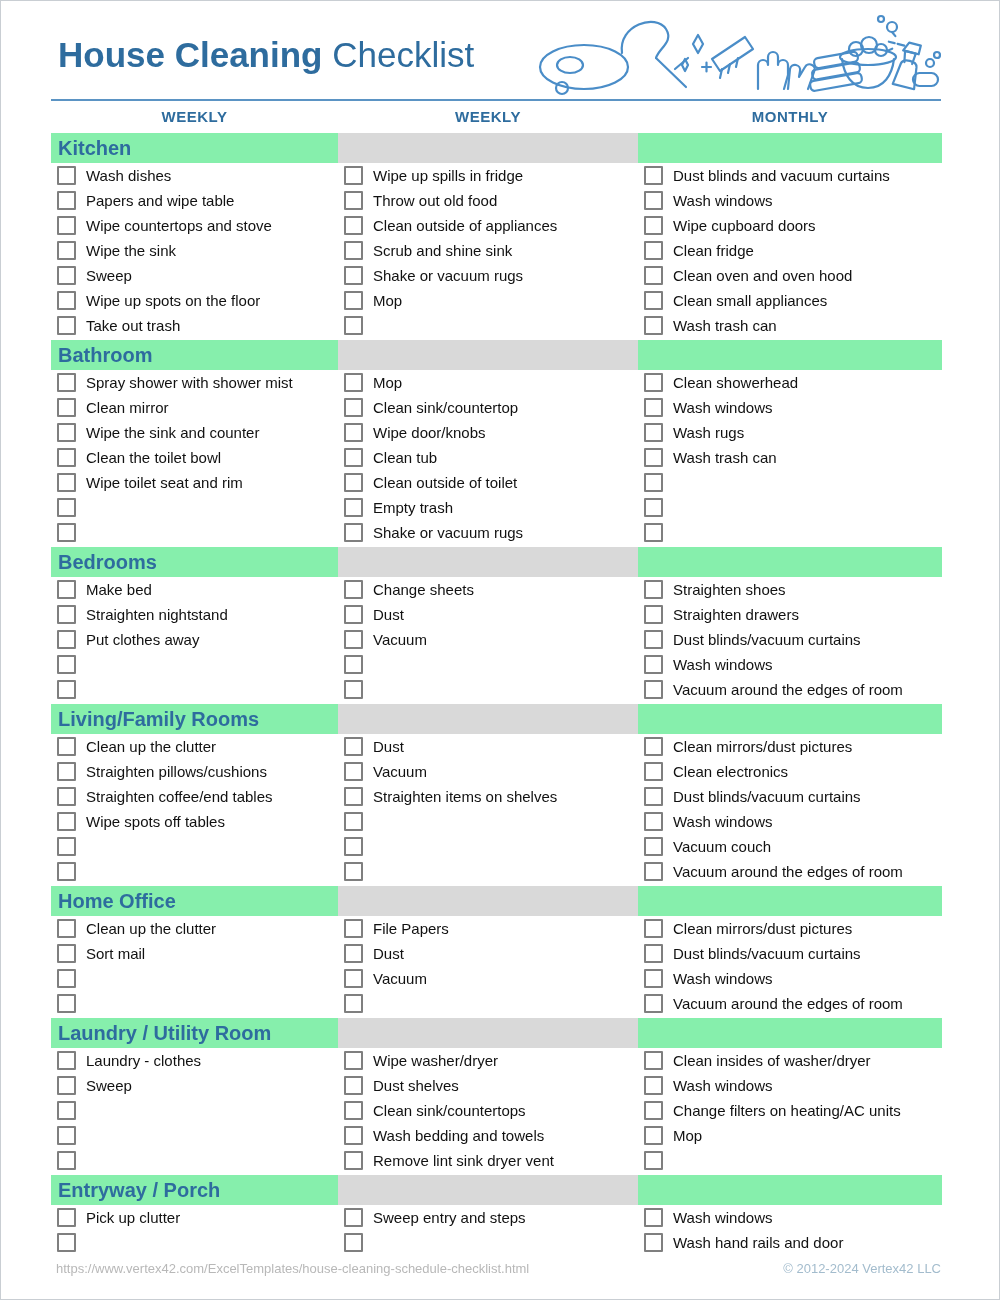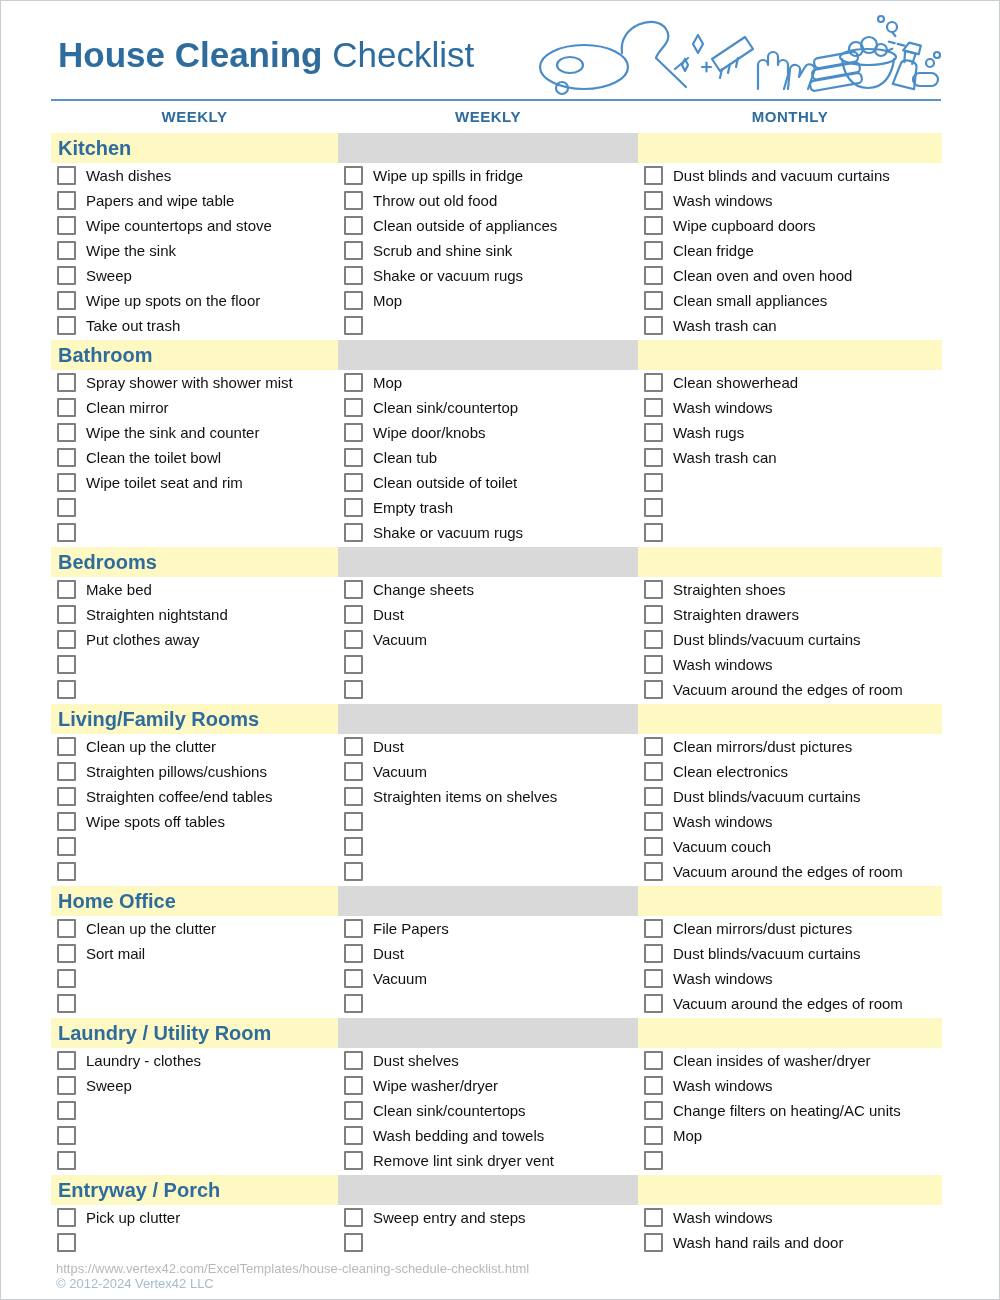--- a/index.html
+++ b/index.html
@@ -51,21 +51,21 @@
     color:#2e6c9e;
   }
   
   #sections{margin-left:50px;width:891px;}
   .section{margin-top:2px;}
   .band{
     display:grid;
     grid-template-columns:287px 300px 304px;
     height:30px;
   }
-  .band-cell.blue{background:#fef9c3;}
+  .band-cell.blue{background:#86efac;}
   .band-cell.gray{background:#d9d9d9;}
   .section-title{
     display:inline-block;
     padding-left:7px;
     font-size:20px;font-weight:700;
     line-height:30px;
     color:#2e6c9e;
     white-space:nowrap;
   }
   .body{
@@ -89,21 +89,20 @@
   .label{
     font-size:15px;
     line-height:25px;
     white-space:nowrap;
   }
   
   .footer{
     display:flex;justify-content:space-between;
     margin:6px 58px 0 55px;
     font-size:13px;
-    flex-direction:column;
   }
   .footer .url{color:#b8b8b8;}
   .footer .copyright{color:#a3bccd;}
   
   .illustration g{
     stroke:#4a8dc8;stroke-width:2.2;fill:none;
     stroke-linecap:round;stroke-linejoin:round;
   }
 </style>
 </head>
@@ -626,25 +625,25 @@
               <span class="label"></span>
             </div>
             <div class="row">
               <span class="checkbox"></span>
               <span class="label"></span>
             </div>
           </div>
           <div class="col">
             <div class="row">
               <span class="checkbox"></span>
+              <span class="label">Wipe washer/dryer</span>
+            </div>
+            <div class="row">
+              <span class="checkbox"></span>
               <span class="label">Dust shelves</span>
-            </div>
-            <div class="row">
-              <span class="checkbox"></span>
-              <span class="label">Wipe washer/dryer</span>
             </div>
             <div class="row">
               <span class="checkbox"></span>
               <span class="label">Clean sink/countertops</span>
             </div>
             <div class="row">
               <span class="checkbox"></span>
               <span class="label">Wash bedding and towels</span>
             </div>
             <div class="row">

